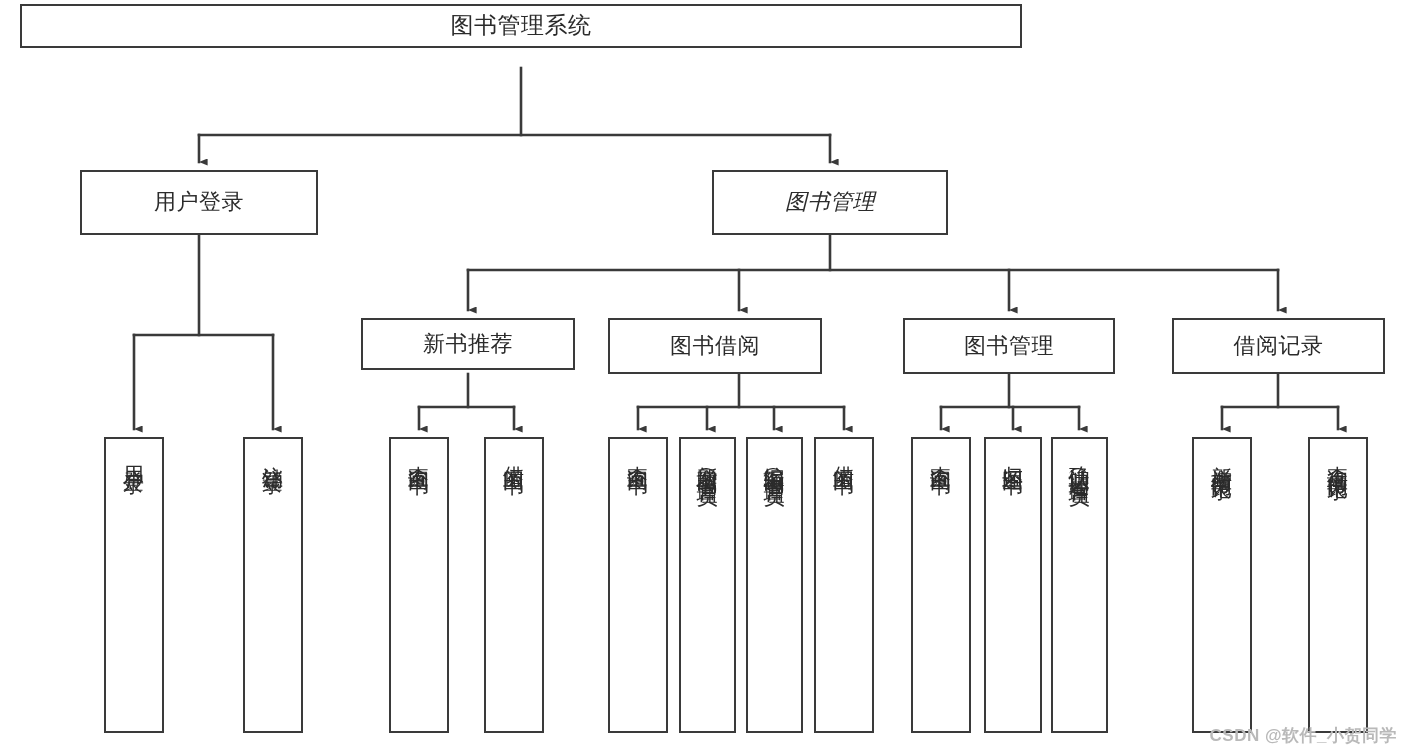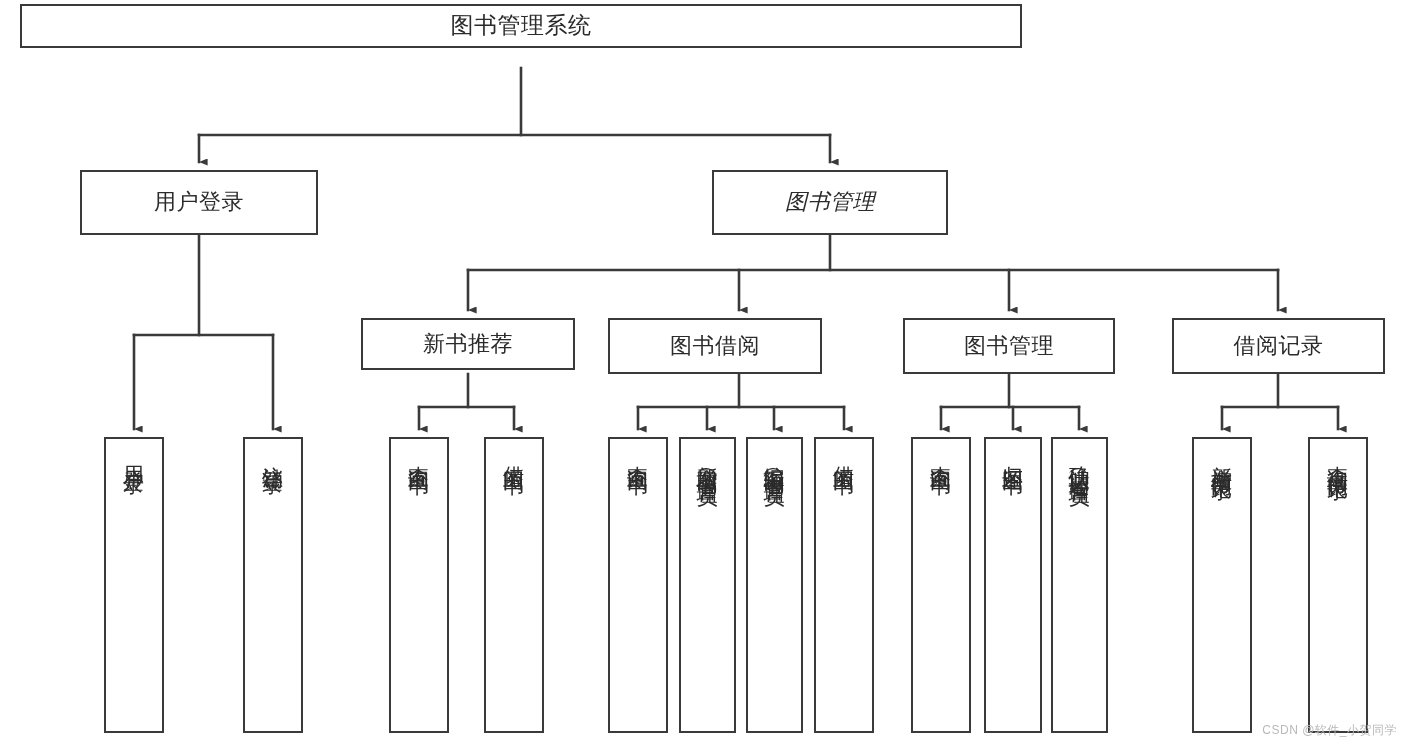--- a/index.html
+++ b/index.html
@@ -61,26 +61,27 @@
   .node.vertical .node-label {
     writing-mode: vertical-rl;
     text-orientation: upright;
     font-size: 21px;
     line-height: 1.0;
     letter-spacing: 3px;
   }
   #watermark {
     position: absolute;
     right: 8px;
-    bottom: 8px;
-    font-size: 12px;
+    bottom: 0;
+    font-size: 17px;
     color: #b9b9b9;
     letter-spacing: 0.5px;
     z-index: 5;
     white-space: nowrap;
+    font-weight: bold;
   }
 </style>
 </head>
 <body>
 
 <div id="diagram-canvas">
 
   <svg id="diagram-svg" viewBox="0 0 1405 747" xmlns="http://www.w3.org/2000/svg">
     <defs>
       <marker id="arrowhead" markerWidth="7" markerHeight="9" refX="3.5" refY="8.6" orient="auto" markerUnits="userSpaceOnUse">

